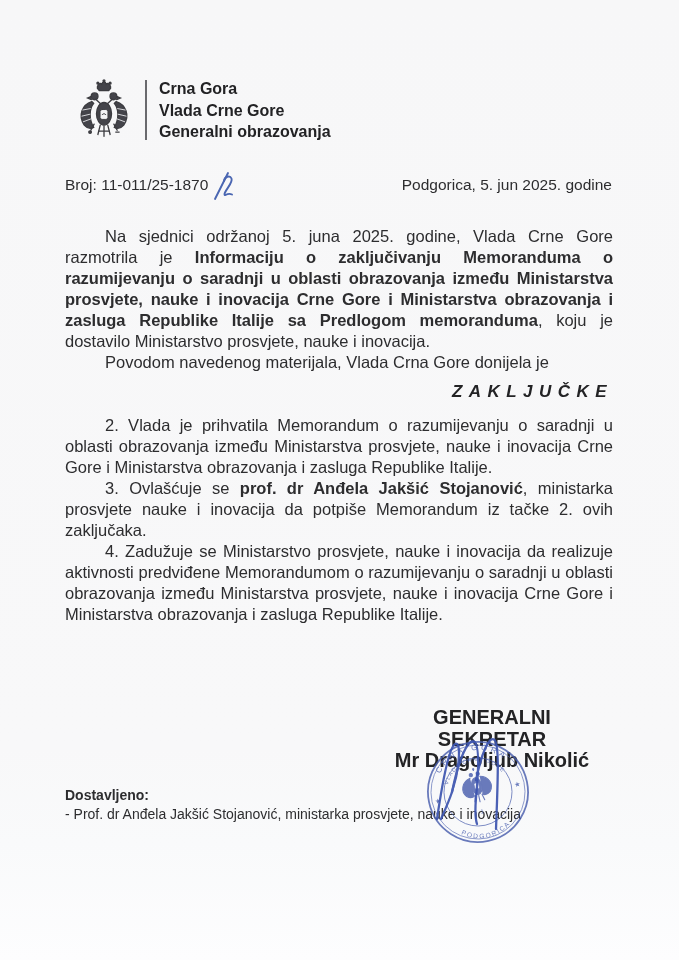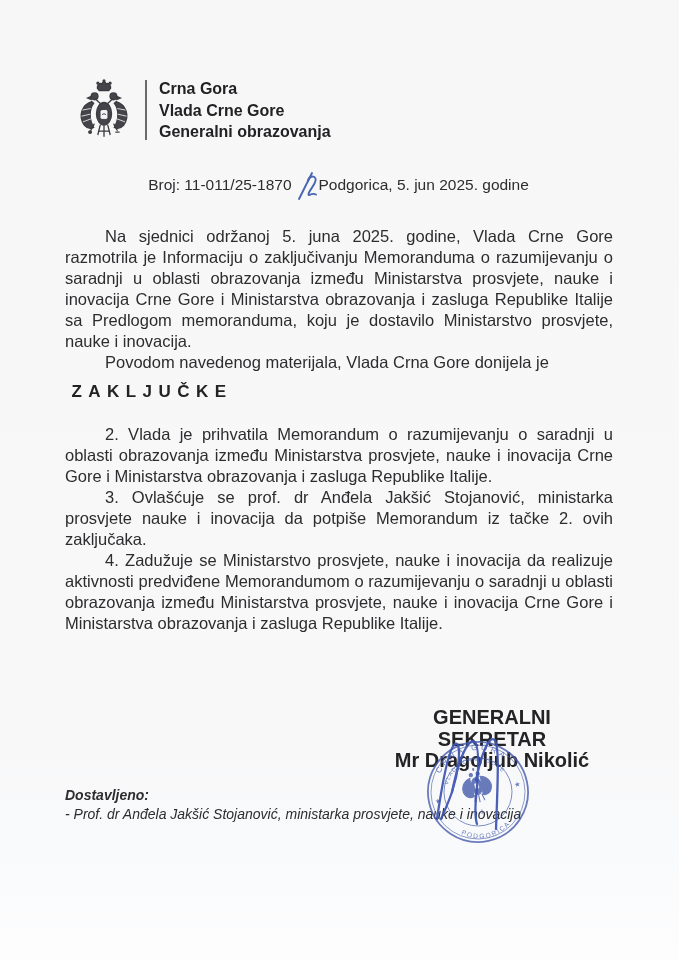--- a/index.html
+++ b/index.html
@@ -13,37 +13,37 @@
   .page{
     position:absolute;inset:0;
     background:linear-gradient(180deg,#f7f7f8 0%,#f8f8f9 78%,#f9fafb 88%,#fdfdfe 100%);
   }
   
   .letterhead{position:absolute;top:78px;left:75px;display:flex;align-items:center;}
   .emblem{width:58px;height:64px;flex:0 0 auto;}
   .lh-divider{width:2px;height:60px;background:#6a6a6e;margin:0 12px 0 12px;}
   .org{font-weight:bold;font-size:16px;line-height:21.5px;color:#222224;}
   
-  .refrow{position:absolute;top:176px;left:65px;right:67px;display:flex;justify-content:center;align-items:flex-start;font-size:15.5px;}
+  .refrow{position:absolute;top:176px;left:65px;right:67px;display:flex;justify-content:space-between;align-items:flex-start;font-size:15.5px;}
   .broj{display:flex;align-items:flex-start;}
   .hand2{width:26px;height:34px;margin-left:1px;margin-top:-8px;}
   
   .doc-body{position:absolute;top:226px;left:65px;width:548px;font-size:16.5px;line-height:21px;text-align:justify;}
   .doc-body p{margin:0;text-indent:40px;hyphens:none;}
-  .seg-bold{font-weight:normal;margin-top:40px;}
+  .seg-bold{font-weight:bold;margin-top:40px;}
   .conclusions-heading{
-    margin:8px 0 22px 0;text-align:left;font-size:17px;font-weight:bold;
-    letter-spacing:0.38em;text-indent:0.38em;color:#232325;
+    margin:8px 0 13px 0;text-align:right;font-size:17px;font-weight:bold;
+    letter-spacing:0.38em;text-indent:0.38em;color:#232325;font-style:italic;
   }
   
   .sig{position:absolute;top:707px;right:72px;width:230px;text-align:center;font-weight:bold;font-size:20px;line-height:21.5px;color:#232325;}
   
   .stamp-wrap{position:absolute;top:722px;left:393px;width:200px;height:130px;z-index:3;pointer-events:none;}
   
-  .footer{position:absolute;top:786px;left:65px;font-size:14px;line-height:19px;z-index:1;font-style:italic;}
+  .footer{position:absolute;top:786px;left:65px;font-size:14px;line-height:19px;z-index:1;}
   .footer .label{font-weight:bold;}
 </style>
 </head>
 <body>
 
 <div class="page">
 
   <div class="letterhead">
     <svg class="emblem" viewBox="0 0 60 68" aria-hidden="true">
       <g stroke="#3c3c40" fill="none" stroke-width="1.4" stroke-linecap="round">

